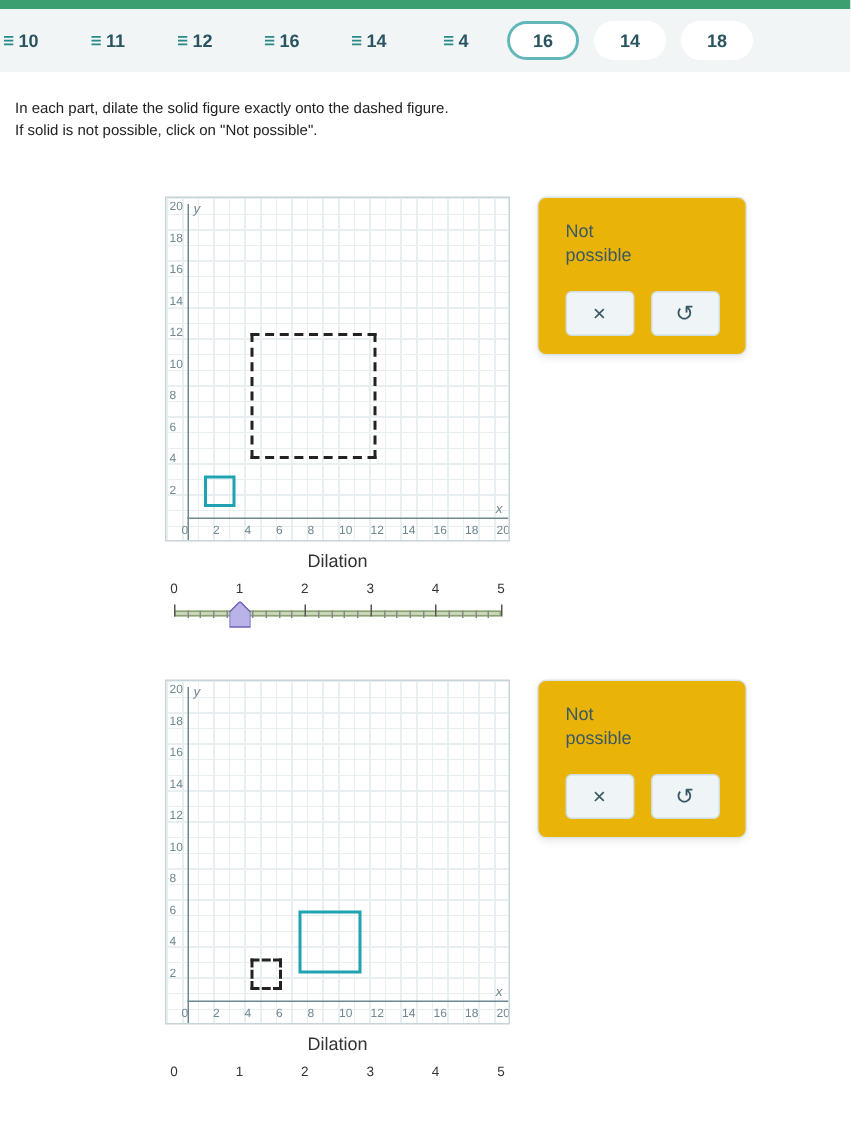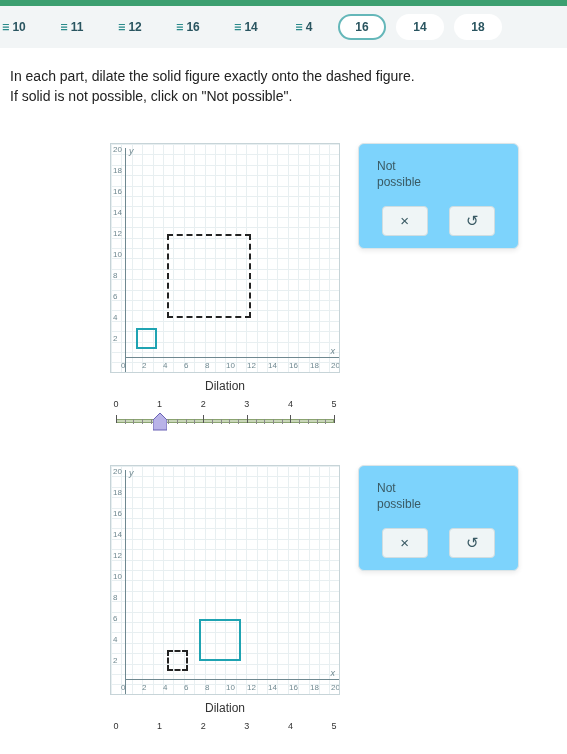--- a/index.html
+++ b/index.html
@@ -51,21 +51,21 @@
   }
   .nav-tab.current {
     border: 2px solid #64b7b9;
     background: #ffffff;
   }
   .nav-tab.future {
     background: #ffffff;
   }
   .instructions {
     padding: 18px 10px 6px 10px;
-    font-size: 14px;
+    font-size: 10px;
     line-height: 1.45;
     color: #222;
   }
   .parts {
     display: flex;
     flex-direction: column;
     gap: 30px;
     padding: 30px 0 20px 0;
   }
   .part-row {
@@ -152,22 +152,22 @@
   }
   .slider-handle {
     position: absolute;
     top: 16px;
     width: 14px;
     height: 18px;
     transform: translateX(-50%);
   }
   .slider-handle svg { display: block; }
   .side-card {
-    width: 161px;
-    background: #7dd3fc;
+    width: 140px;
+    background: #eab308;
     border: 1px solid #dbe5e8;
     border-radius: 6px;
     box-shadow: 0 2px 5px rgba(0,0,0,0.08);
     padding: 10px 12px 12px 12px;
   }
   .not-possible {
     font-size: 12px;
     color: #3a5a64;
     line-height: 1.35;
     padding: 4px 6px;

